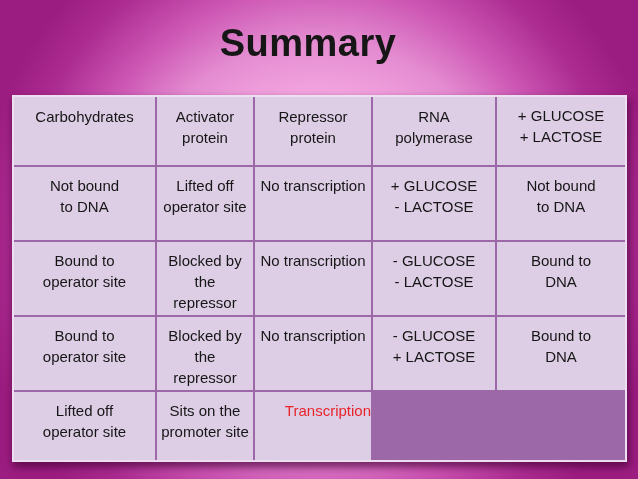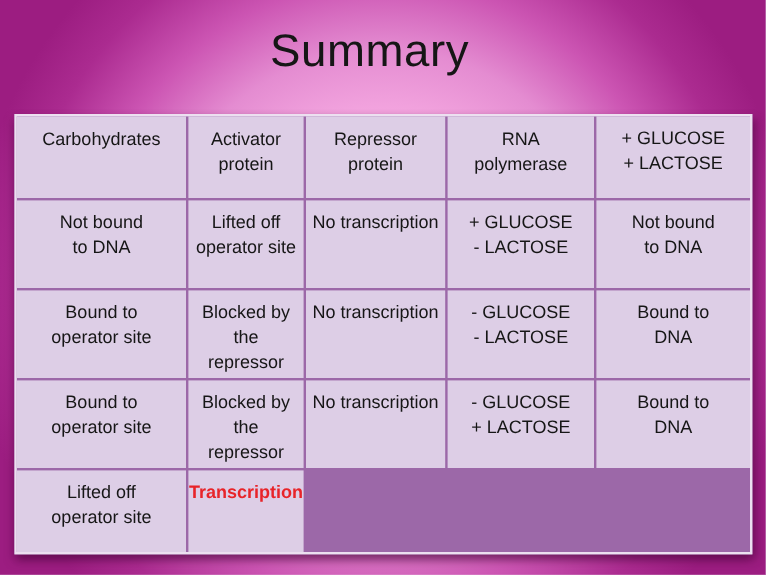--- a/index.html
+++ b/index.html
@@ -25,21 +25,21 @@
       #ab2b90 88%,
       var(--bg-edge) 100%);
   }
   .title {
     position: absolute;
     top: 22px;
     left: 0;
     width: 616px;
     text-align: center;
     font-size: 38px;
-    font-weight: normal;
+    font-weight: bold;
     letter-spacing: 0.5px;
     color: var(--text);
   }
   .summary-table {
     position: absolute;
     left: 12px;
     top: 95px;
     display: grid;
     grid-template-columns: 141px 96px 116px 122px 128px;
     grid-template-rows: 68px 73px 73px 73px 68px;
@@ -56,21 +56,22 @@
     text-align: center;
     padding-top: 8px;
     white-space: pre-line;
   }
   .cell.th {
     font-weight: normal;
     padding-top: 9px;
   }
   .cell.highlight {
     color: var(--highlight-text);
-    font-weight: bold;
+    font-weight: normal;
+    text-align: right;
   }
 </style>
 </head>
 <body>
 
 <div class="title">Summary</div>
 
 <div class="summary-table">
 
   <div class="cell th">Carbohydrates</div>
@@ -108,14 +109,16 @@
   <div class="cell">Blocked by the
 repressor</div>
   <div class="cell">No transcription</div>
 
   <div class="cell">- GLUCOSE
 + LACTOSE</div>
   <div class="cell">Bound to
 DNA</div>
   <div class="cell">Lifted off
 operator site</div>
+  <div class="cell">Sits on the
+promoter site</div>
   <div class="cell highlight">Transcription</div>
 </div>
 
 </body></html>

